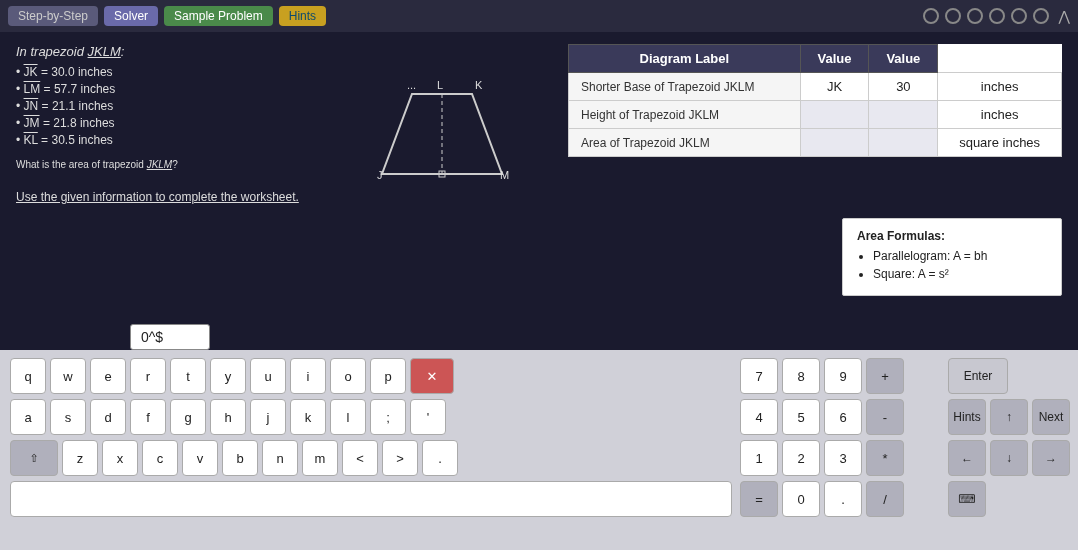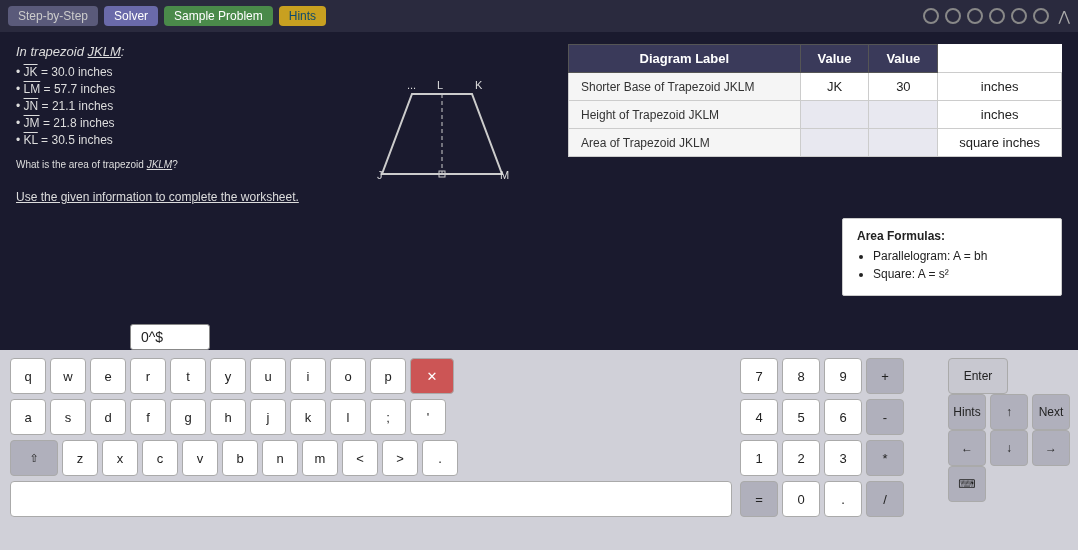--- a/index.html
+++ b/index.html
@@ -250,20 +250,21 @@
       cursor: pointer;
       color: #222;
     }
     .num-key-dark { background: #b0b0bc; }
 
     
     .keyboard-nav {
       width: 120px;
       display: flex;
       flex-direction: column;
+      gap: 5px;
     }
     .nav-row {
       display: flex;
       gap: 4px;
       align-items: center;
     }
     .nav-key {
       background: #b0b0bc;
       border: 1px solid #aaa;
       border-radius: 4px;

